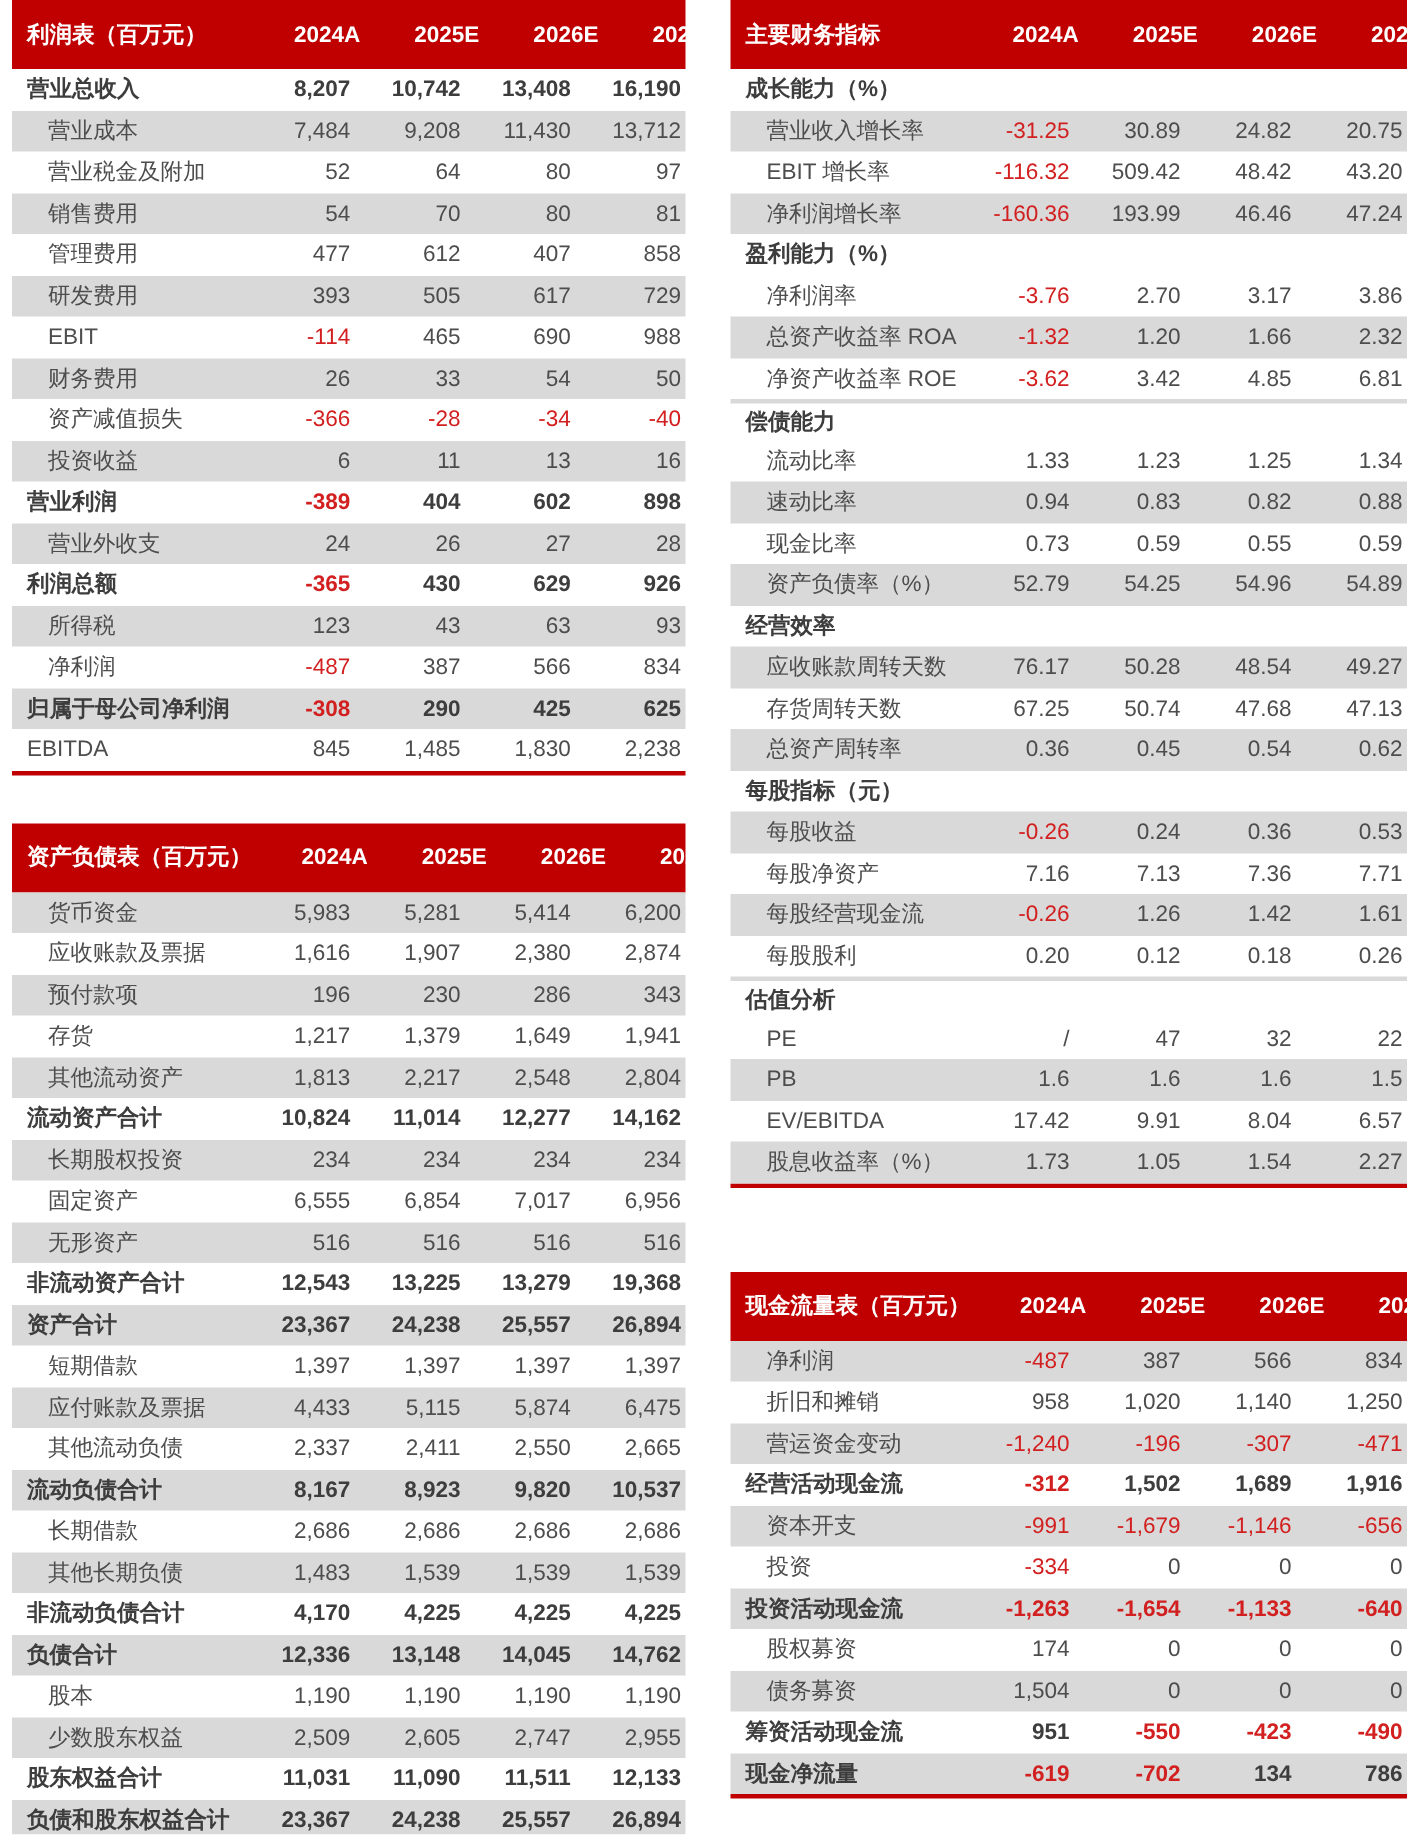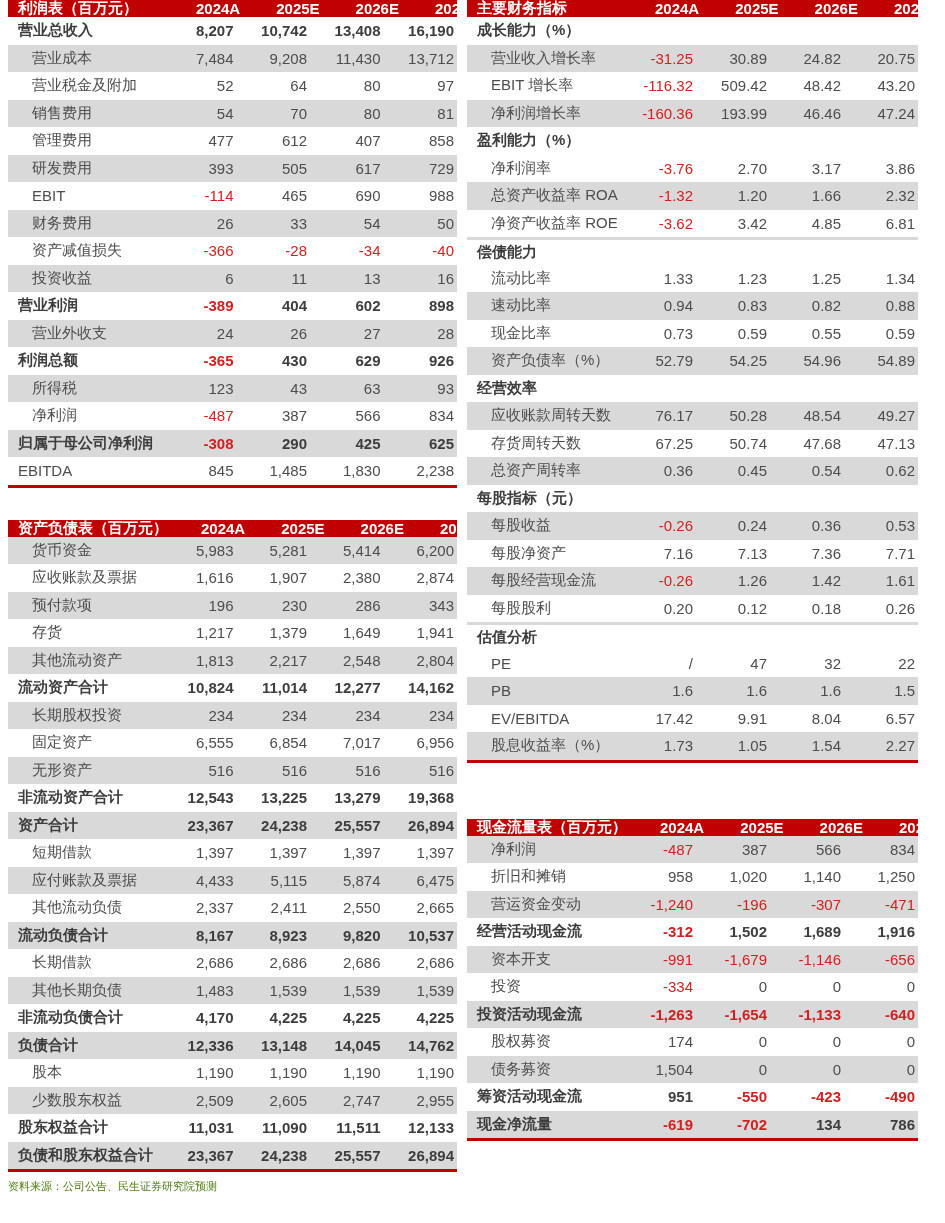--- a/index.html
+++ b/index.html
@@ -1,24 +1,24 @@
 <!DOCTYPE html>
 <html style="--red: #c00000; --shade: #d9d9d9; --text: #4d4d4d; --strong: #3d3d3d; --neg: #d21f1f;"><head>
 <meta charset="utf-8">
 <style>
   * { margin:0; padding:0; box-sizing:border-box; }
   html,body { background:#ffffff; }
   body { font-family:"Liberation Sans","DejaVu Sans",sans-serif; }
   .page { position:relative; width:945px; height:1223px; background:#fff; overflow:hidden; }
   .col-left  { position:absolute; left:8px;   top:0; width:449px; }
-  .col-right { position:absolute; left:467px; top:0; width:451px; }
+  .col-right { position:absolute; left:487px; top:0; width:451px; }
 
   .fin-table { border-bottom:3px solid var(--red,#c00000); }
   .row { display:flex; align-items:center; height:27.5px; font-size:15px; color:var(--text,#4d4d4d); }
-  .row.hdr { height:17px; background:var(--red,#c00000); color:#fff; font-weight:bold; font-size:15px;gap:33px; }
+  .row.hdr { height:46px; background:var(--red,#c00000); color:#fff; font-weight:bold; font-size:15px;gap:33px; }
   .row.shade { background:var(--shade,#d9d9d9); }
   .row.sep { border-top:3px solid var(--shade,#d9d9d9);justify-content:flex-end; }
   .lbl { flex:0 0 155px; padding-left:10px; white-space:nowrap; overflow:visible; }
   .lbl.indent { padding-left:24px; }
   .num { flex:1 1 0; text-align:right; padding-right:3px; white-space:nowrap; }
   .row.total .lbl, .row.total .num { font-weight:bold; color:var(--strong,#3d3d3d); }
   .row.section .lbl { font-weight:bold; color:var(--strong,#3d3d3d); }
   .row.hdr .lbl, .row.hdr .num { color:#fff; font-weight:bold; }
   .num.neg { color:var(--neg,#d21f1f); }
   .row.total .num.neg { color:var(--neg,#d21f1f); }

